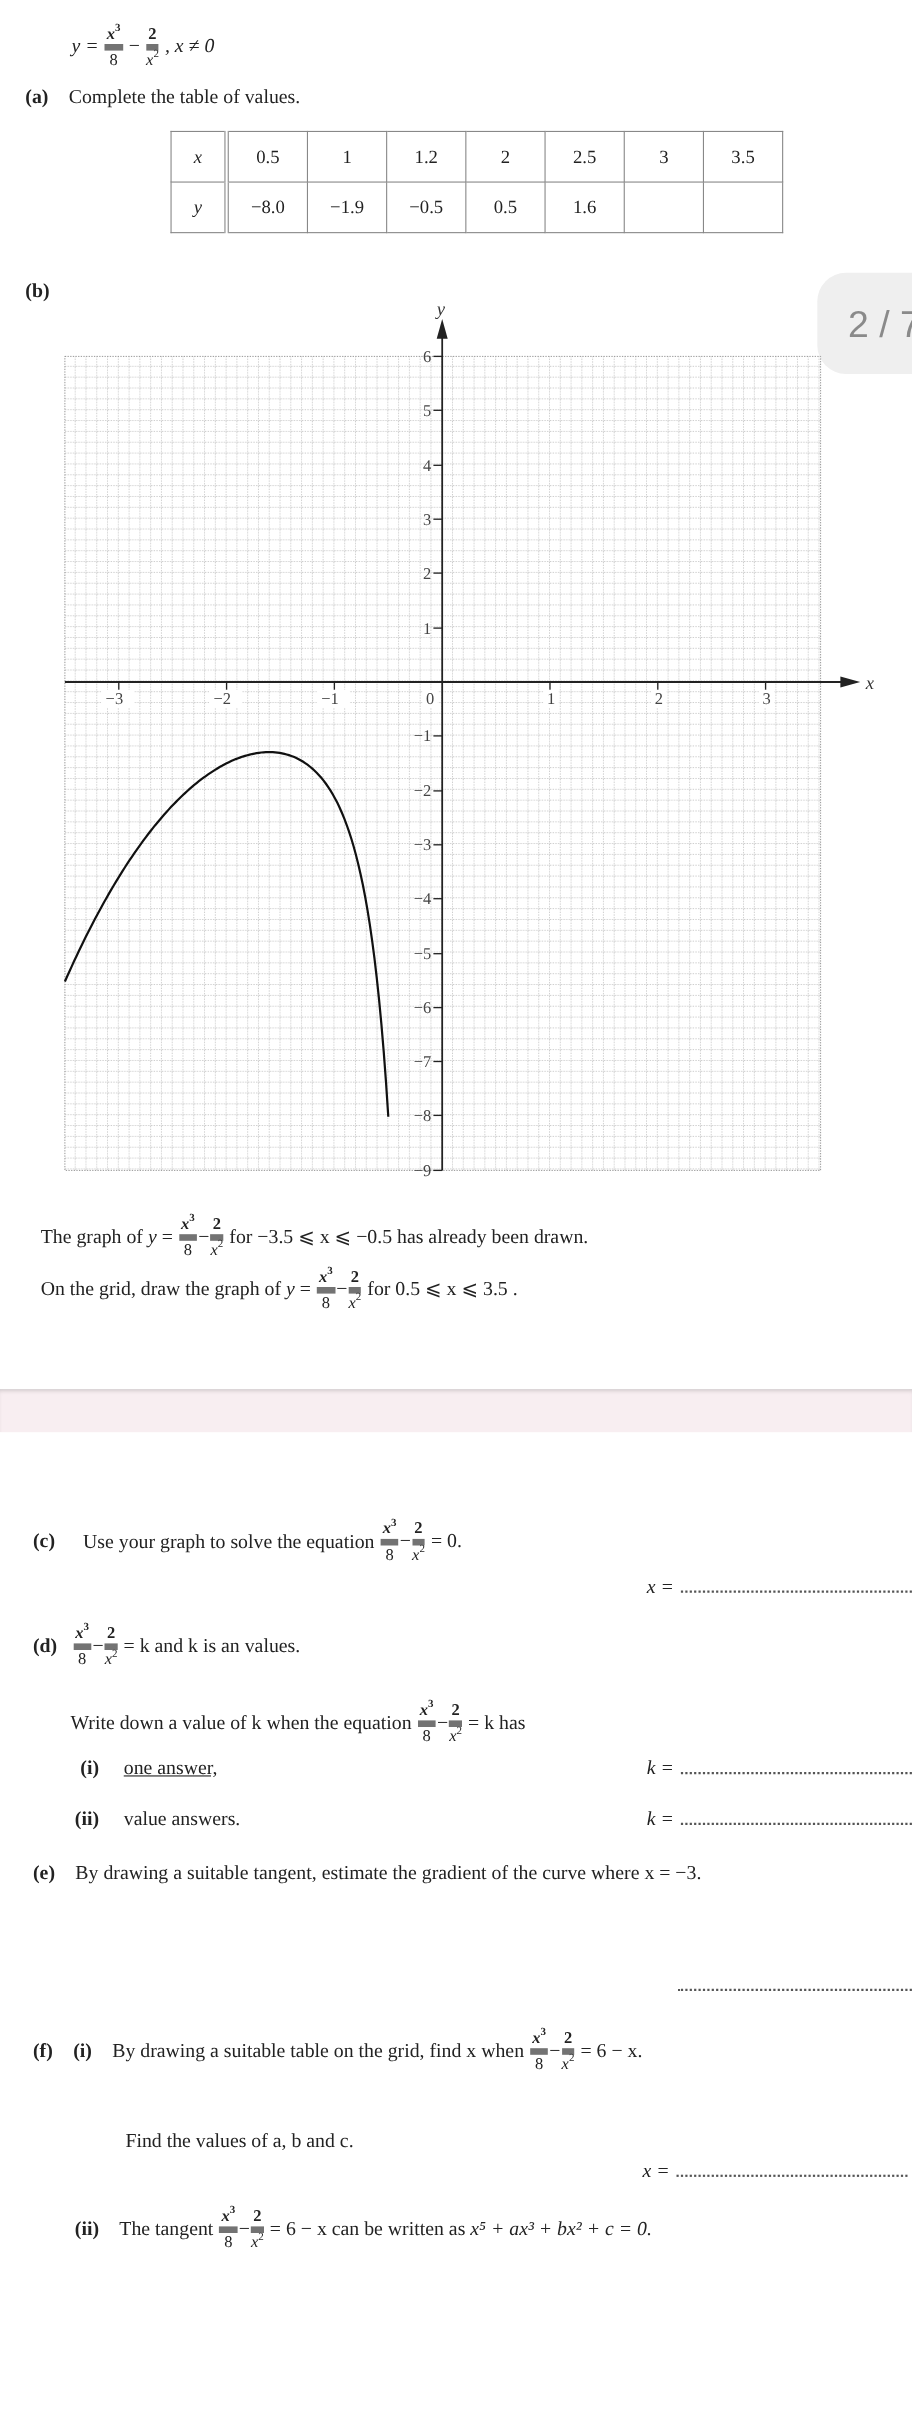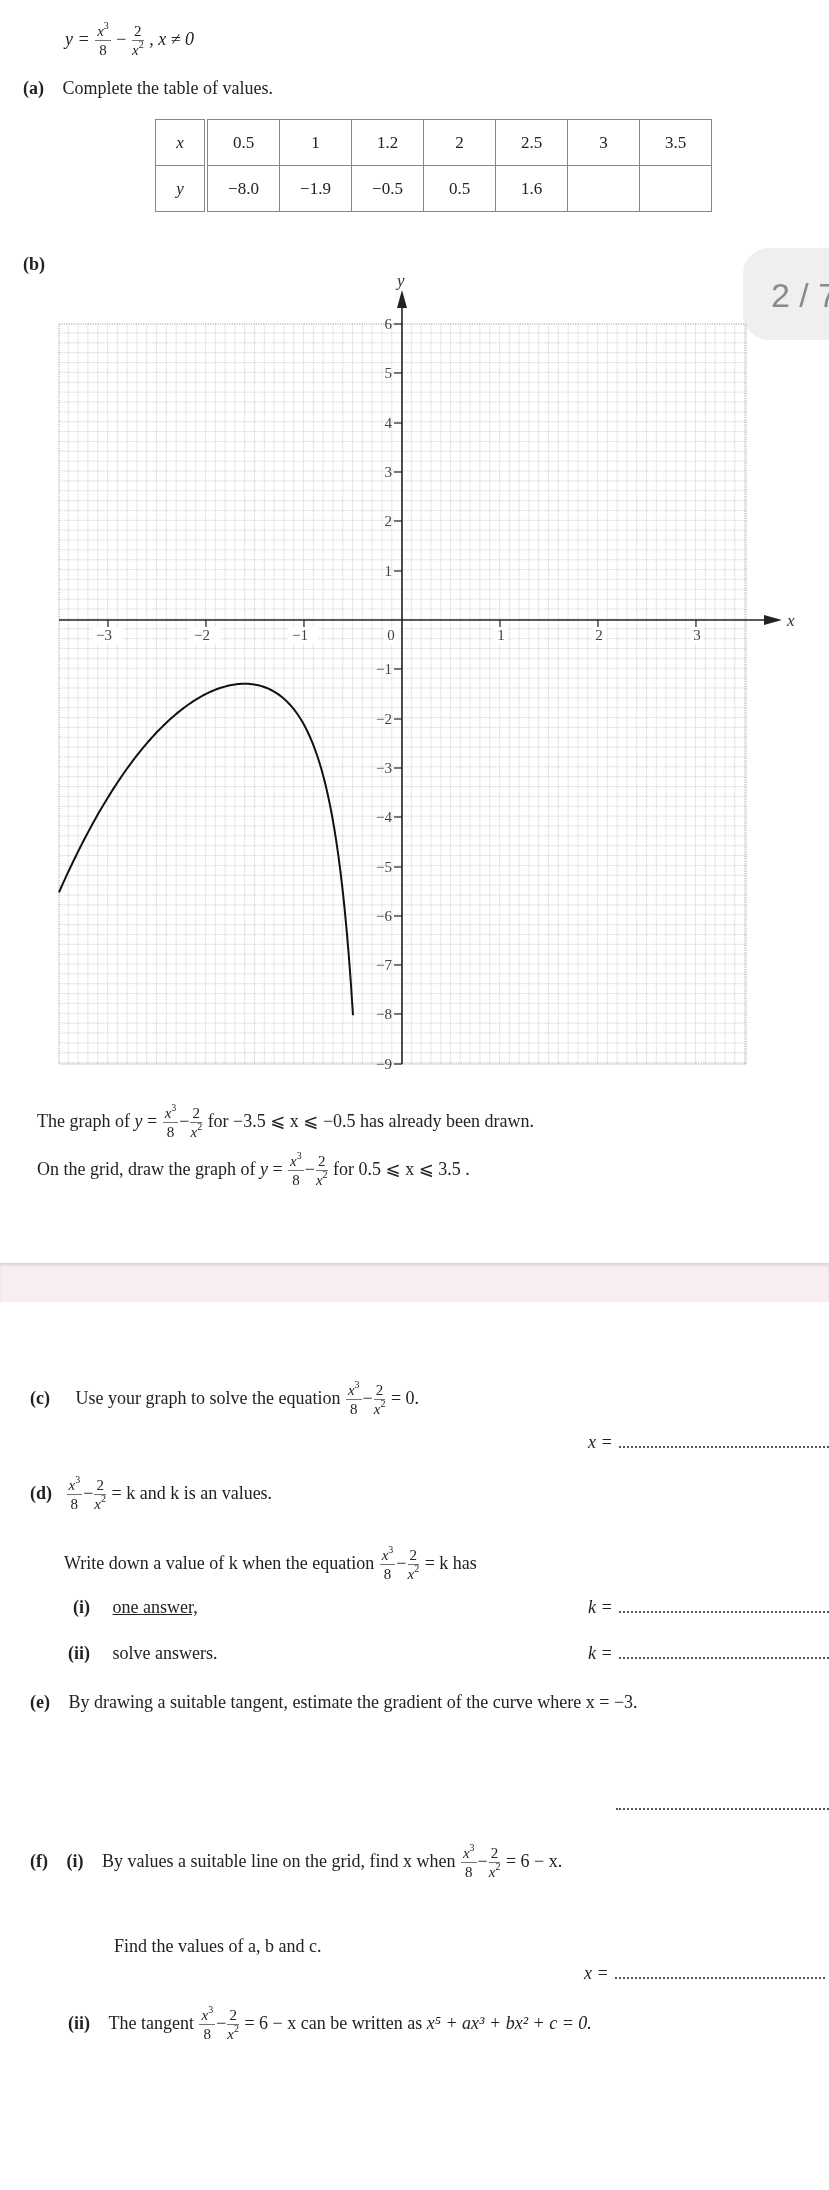--- a/index.html
+++ b/index.html
@@ -3,21 +3,21 @@
 <meta charset="utf-8">
 <style>
   html, body { margin: 0; padding: 0; background: #ffffff; }
   body { width: 829px; height: 2190px; position: relative; overflow: hidden;
          font-family: "Liberation Serif", "DejaVu Serif", serif; color: #222; }
   .abs { position: absolute; white-space: nowrap; }
   .txt { font-size: 18px; line-height: 20px; }
   .lbl { font-weight: bold; font-size: 18px; }
   i, .it { font-style: italic; }
   .frac { display: inline-block; vertical-align: middle; text-align: center; margin: 0 1px; line-height: 1; }
-  .frac .num { display: block; border-bottom: 1px solid #737373; padding: 0 2px 1px; font-size: 15px; }
+  .frac .num { display: block; border-bottom: 6px solid #737373; padding: 0 2px 1px; font-size: 15px; font-weight: bold; }
   .frac .den { display: block; padding-top: 2px; font-size: 15px; }
   sup { font-size: 10px; vertical-align: 7px; line-height: 0; }
   table.vals { position: absolute; left: 155px; top: 119px; border-collapse: collapse; font-size: 17px; }
   table.vals td { border: 1px solid #888; width: 71px; height: 45px; text-align: center; padding: 0; }
   table.vals td.head { width: 48px; border-right: 4px double #888; font-style: italic; }
   .dots { display: inline-block; border-bottom: 2px dotted #555; width: 210px; height: 14px; vertical-align: baseline; margin-left: 6px; }
   .pink-band { position: absolute; left: 0; top: 1263px; width: 829px; height: 39px; background: #f8eef1;
                box-shadow: inset 0 3px 4px -2px rgba(0,0,0,0.18); }
   .page-badge { position: absolute; left: 743px; top: 248px; width: 120px; height: 92px; background: #efefef;
                 border-radius: 26px 0 0 26px; }
@@ -189,36 +189,36 @@
 </div>
 <div class="abs txt" style="left:73px; top:1597px;">
   <span class="lbl">(i)</span>
   <span style="margin-left:18px;text-decoration:underline;">one answer,</span>
 </div>
 <div class="abs txt" style="left:588px; top:1597px;">
   <i>k =</i><span class="dots"></span>
 </div>
 <div class="abs txt" style="left:68px; top:1643px;">
   <span class="lbl">(ii)</span>
-  <span style="margin-left:18px;">solve answers.</span>
+  <span style="margin-left:18px;">value answers.</span>
 </div>
 <div class="abs txt" style="left:588px; top:1643px;">
   <i>k =</i><span class="dots"></span>
 </div>
 
 <div class="abs txt" style="left:30px; top:1692px;">
   <span class="lbl">(e)</span>
   <span style="margin-left:14px;">By drawing a suitable tangent, estimate the gradient of the curve where x = −3.</span>
 </div>
 <div class="abs" style="left:616px; top:1808px; width:213px; border-bottom:2px dotted #555;"></div>
 
 <div class="abs txt" style="left:30px; top:1846px;">
   <span class="lbl">(f)</span>
   <span class="lbl" style="margin-left:14px;">(i)</span>
-  <span style="margin-left:14px;">By values a suitable line on the grid, find x when</span>
+  <span style="margin-left:14px;">By drawing a suitable table on the grid, find x when</span>
   <span class="frac"><span class="num"><i>x</i><sup>3</sup></span><span class="den">8</span></span>−<span class="frac"><span class="num">2</span><span class="den"><i>x</i><sup>2</sup></span></span>
   <span>= 6 − x.</span>
 </div>
 <div class="abs txt" style="left:584px; top:1963px;">
   <i>x =</i><span class="dots"></span>
 </div>
 <div class="abs txt" style="left:68px; top:2008px;">
   <span class="lbl">(ii)</span>
   <span style="margin-left:14px;">The tangent</span>
   <span class="frac"><span class="num"><i>x</i><sup>3</sup></span><span class="den">8</span></span>−<span class="frac"><span class="num">2</span><span class="den"><i>x</i><sup>2</sup></span></span>

